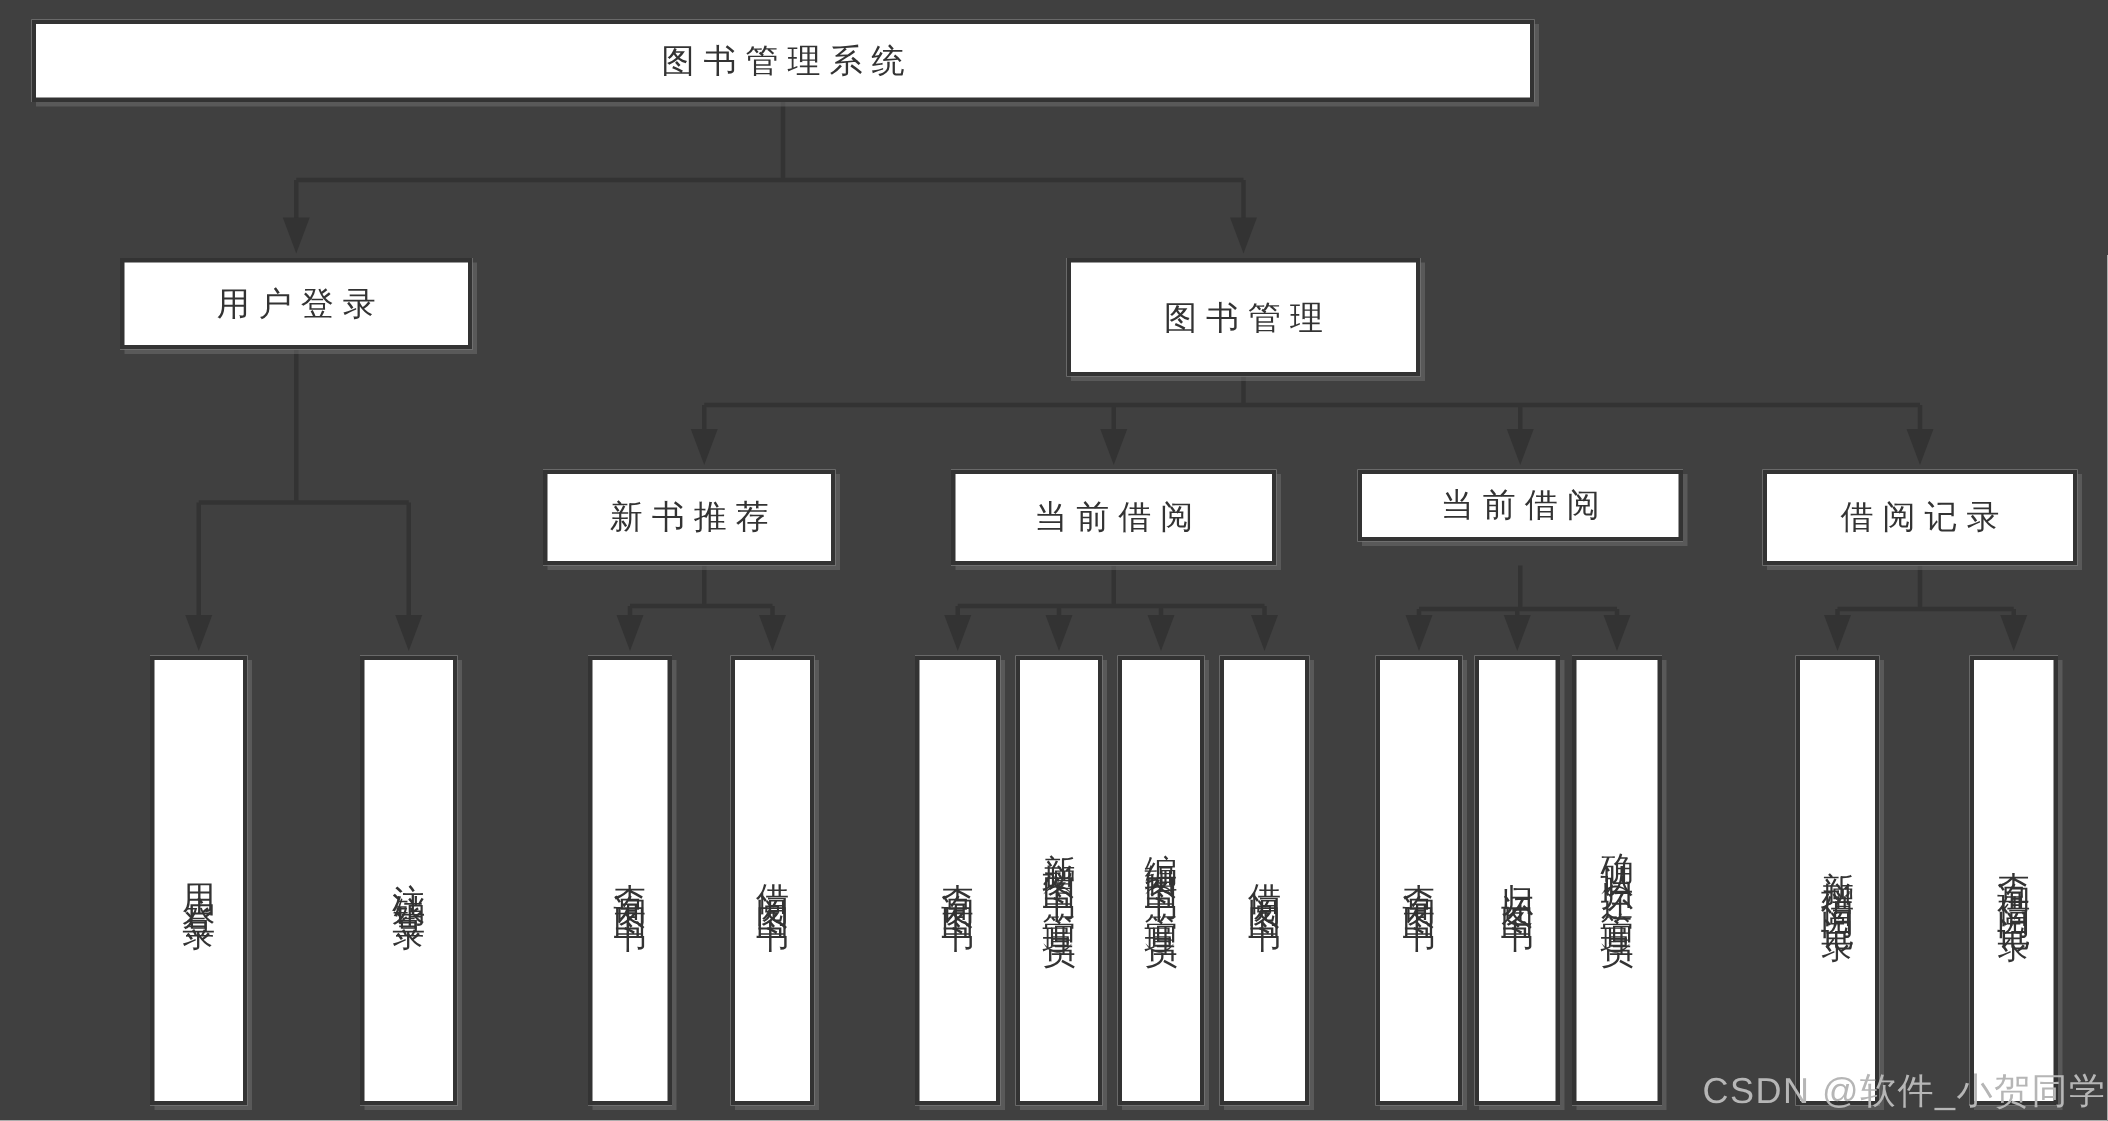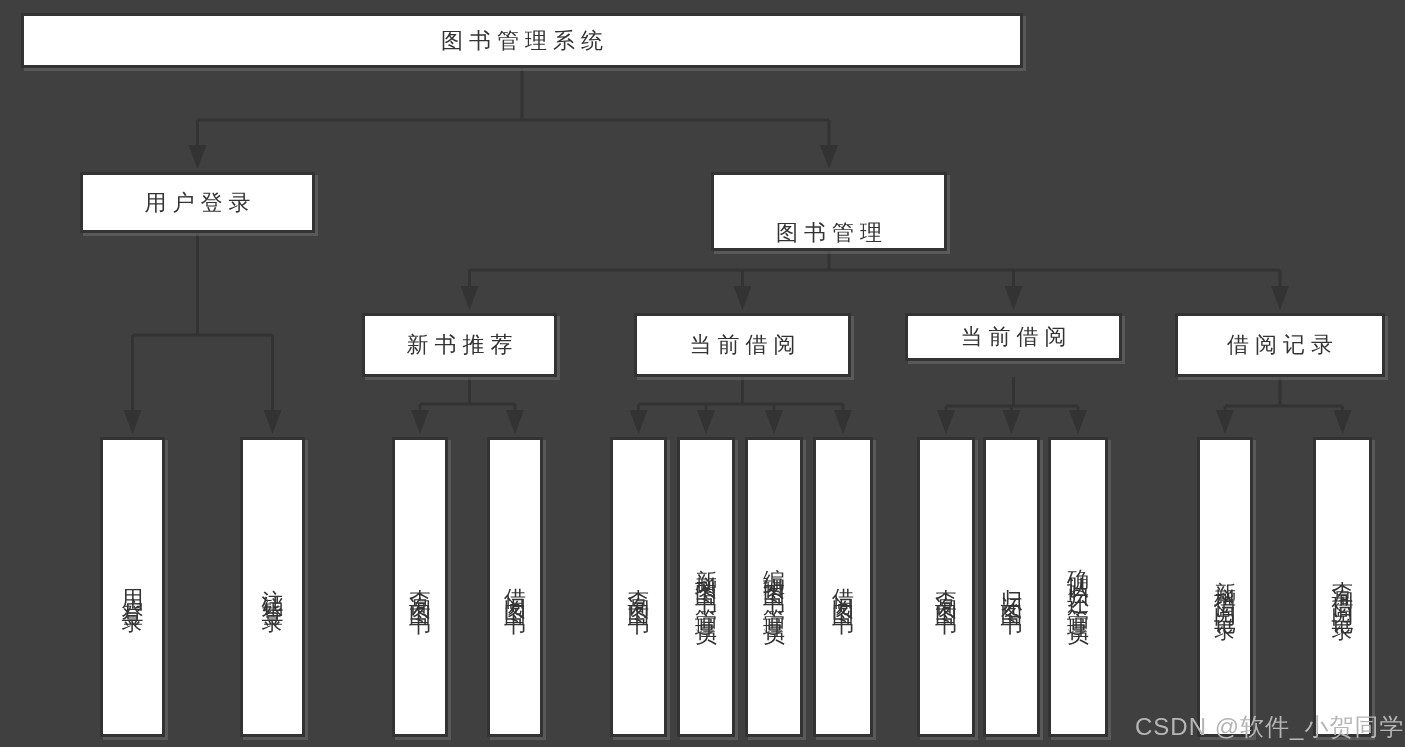--- a/index.html
+++ b/index.html
@@ -106,21 +106,21 @@
     </g>
   </svg>
 
   <div class="node hbox" style="left:21px; top:13px; width:1002px; height:55px;">
     <span class="label">图书管理系统</span>
   </div>
 
   <div class="node hbox" style="left:80px; top:172px; width:235px; height:61px;">
     <span class="label">用户登录</span>
   </div>
-  <div class="node hbox" style="left:711px; top:172px; width:236px; height:79px;align-items:flex-end;">
+  <div class="node hbox" style="left:711px; top:172px; width:236px; height:79px;">
     <span class="label">图书管理</span>
   </div>
 
   <div class="node hbox" style="left:362px; top:313px; width:195px; height:64px;">
     <span class="label">新书推荐</span>
   </div>
   <div class="node hbox" style="left:634px; top:313px; width:217px; height:64px;">
     <span class="label">当前借阅</span>
   </div>
   <div class="node hbox" style="left:905px; top:313px; width:217px; height:48px;">

